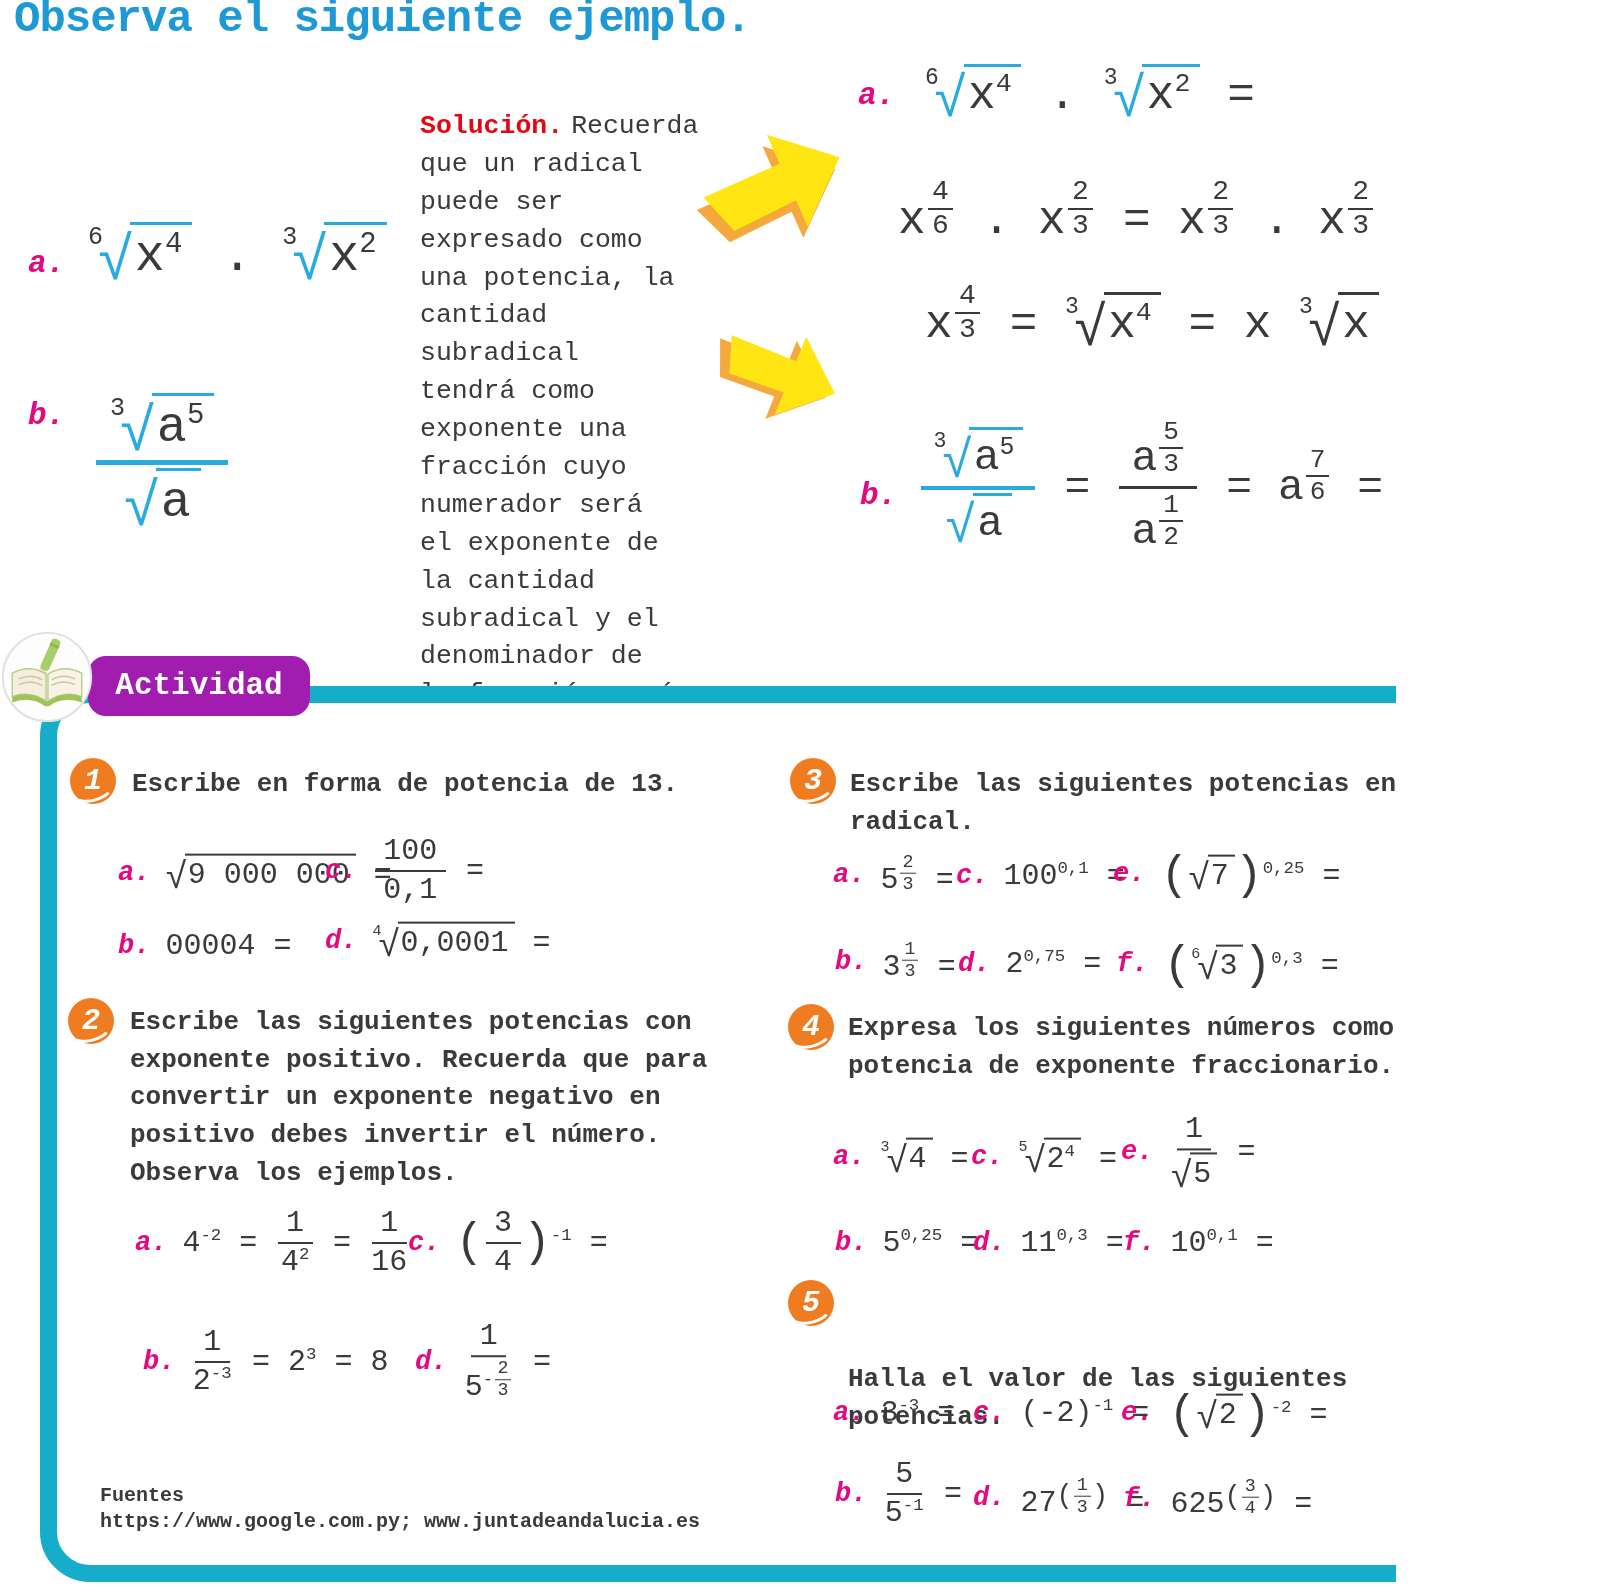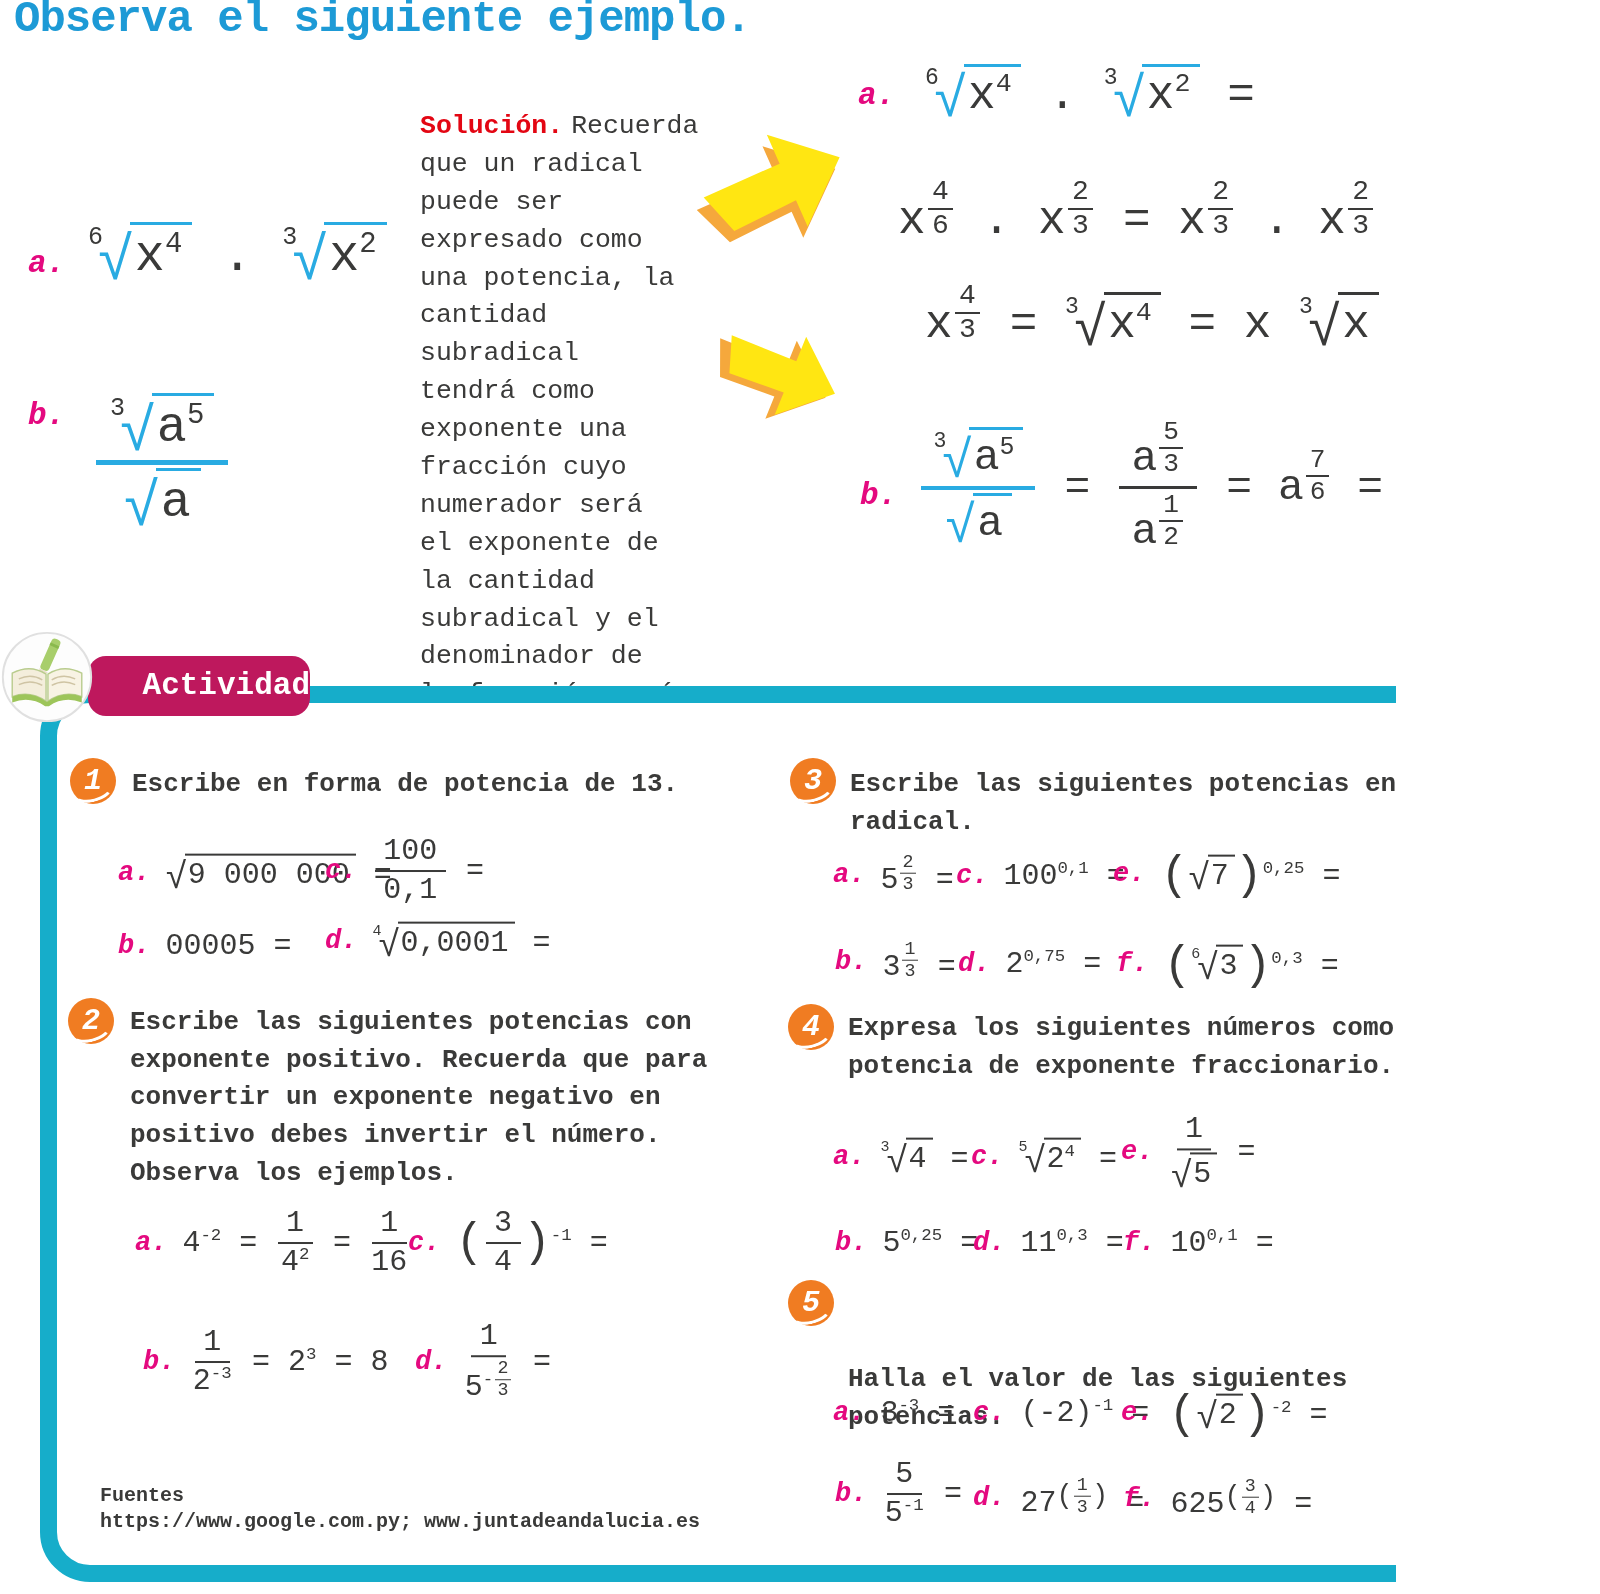--- a/index.html
+++ b/index.html
@@ -39,22 +39,22 @@
   sup.sp .frac{vertical-align:middle;}
   sup.sp .frac.small{font-size:1.05em;}
   .bigp{font-size:1.55em;line-height:0;vertical-align:middle;font-weight:400;}
 
   
   .arrow{position:absolute;}
 
   
   .activity-box{position:absolute;left:40px;top:686px;width:1530px;height:896px;
                 box-sizing:border-box;border:17px solid #16ADCA;border-radius:50px;background:#fff;}
-  .activity-tab{position:absolute;left:88px;top:656px;width:222px;height:60px;background:#be185d;
-                border-radius:18px;color:#fff;font-weight:800;font-size:31px;text-align:right;
+  .activity-tab{position:absolute;left:88px;top:656px;width:222px;height:60px;background:#a21caf;
+                border-radius:18px;color:#fff;font-weight:800;font-size:31px;text-align:center;
                 line-height:60px;z-index:3;}
   .book-icon{position:absolute;left:0px;top:630px;width:94px;height:94px;z-index:4;}
 
   .badge{position:absolute;width:46px;height:46px;border-radius:50%;background:#F07C22;color:#fff;
          font-weight:bold;font-style:italic;display:flex;align-items:center;justify-content:center;
          font-size:30px;z-index:2;}
   .badge::after{content:"";position:absolute;left:1px;right:3px;bottom:2px;height:18px;
                 border:3px solid transparent;border-bottom-color:#fff;border-radius:50%;
                 transform:rotate(-14deg);}
   .ex-title{position:absolute;font-size:26px;font-weight:bold;line-height:1.45;color:#3A3A39;}
@@ -161,21 +161,21 @@
     </div>
   <div class="item" style="left:325px;top:871px">
       <span class="ilabel">c.</span>
       <span class="math imath"><span class="frac">
           <span class="fnum">100</span>
           <span class="fden">0,1</span>
         </span> =</span>
     </div>
   <div class="item" style="left:118px;top:946px">
       <span class="ilabel">b.</span>
-      <span class="math imath">00005 =</span>
+      <span class="math imath">00004 =</span>
     </div>
   <div class="item" style="left:325px;top:941px">
       <span class="ilabel">d.</span>
       <span class="math imath"><span class="rad"><span class="ridx">4</span><span class="rsign">√</span><span class="rbody">0,0001</span></span> =</span>
     </div>
 
   <div class="badge" style="left:68px;top:998px">2</div>
   <div class="ex-title" style="left:130px;top:1004px;width:648px">Escribe las siguientes potencias con exponente positivo. Recuerda que para convertir un exponente negativo en positivo debes invertir el número. Observa los ejemplos.</div>
   <div class="item" style="left:135px;top:1243px">
       <span class="ilabel">a.</span>

